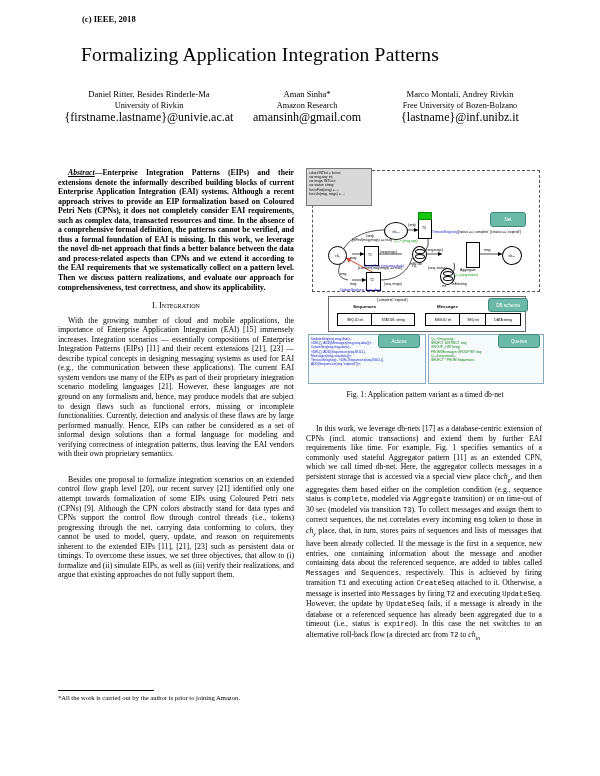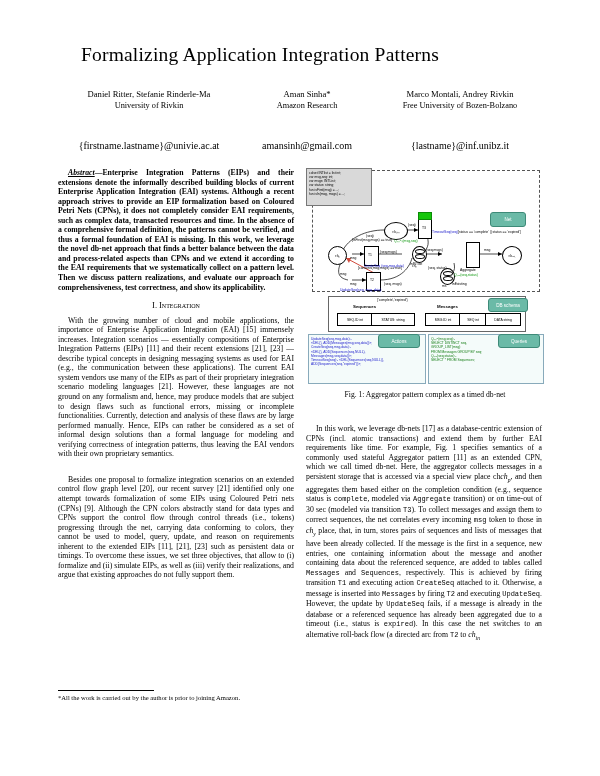--- a/index.html
+++ b/index.html
@@ -14,21 +14,21 @@
   .copyright{position:absolute;left:82px;top:14px;width:440px;font-size:8.6px;line-height:11.6px;font-weight:bold;}
   .copyright .l2{font-weight:bold;}
   h1.title{position:absolute;left:0;top:44px;width:520px;text-align:center;
     font-size:19.5px;font-weight:normal;letter-spacing:.2px;margin:0;}
 
   
   .authors{position:absolute;top:89px;left:60px;width:484px;display:flex;}
   .auth{flex:1;text-align:center;font-size:8.3px;line-height:11.4px;}
   .auth .nm{font-size:8.6px;}
   .auth .af{font-size:8.3px;}
-  .auth .em{font-size:10px;margin-top:28px;}
+  .auth .em{font-size:12px;}
   .auth.a1{flex:0 0 178px;}
   .auth.a2{flex:0 0 168px;}
   .auth.a3{flex:0 0 138px;}
 
   
   .col{position:absolute;top:168px;width:236px;font-size:7.75px;line-height:9.55px;
        text-align:justify;}
   .colL{left:58px;}
   .colR{left:306px;}
 
@@ -76,27 +76,28 @@
   .ptext.q{color:#107a10;}
   .cap{margin-top:6px;text-align:center;font-size:7.6px;}
   svg.wires{position:absolute;left:0;top:0;width:238px;height:126px;}
 </style>
 </head>
 <body>
 
 <div class="page">
 
   <div class="copyright">
+    <div>(c) IEEE, 2018</div>
   </div>
 
   <h1 class="title">Formalizing Application Integration Patterns</h1>
 
   <div class="authors">
     <div class="auth a1">
-      <div class="nm">Daniel Ritter, Stefanie Rinderle-Ma</div>
+      <div class="nm">Daniel Ritter, Besides Rinderle-Ma</div>
       <div class="af">University of Rivkin</div>
       <div class="em">{firstname.lastname}@univie.ac.at</div>
     </div>
     <div class="auth a3">
       <div class="nm">Aman Sinha*</div>
       <div class="af">Amazon Research</div>
       <div class="em">amansinh@gmail.com</div>
     </div>
     <div class="auth a2">
       <div class="nm">Marco Montali, Andrey Rivkin</div>
@@ -249,20 +250,20 @@
 GROUP_LIST(msg)
 FROM Messages GROUP BY seq;
 Qₛₑₒ(seq,status):-
 SELECT * FROM Sequences;</div>
       </div>
       <div class="tealbox" style="left:192px;top:166px;width:40px;height:12px;">
         <span>Queries</span>
       </div>
     </div>
 
-    <div class="cap">Fig. 1:  Aggregator pattern complex as a timed db-net</div>
+    <div class="cap">Fig. 1:  Application pattern variant as a timed db-net</div>
   </div>
 
   <div class="col colR" style="top:424px;">
     <p class="body"><span>In this work, we leverage db-nets [17] as a database-centric extension of CPNs (incl. atomic transactions) and extend them by further EAI requirements like time. For example, Fig. 1 specifies semantics of a commonly used stateful Aggregator pattern [11] as an extended CPN, which we call timed db-net. Here, the aggregator collects messages in a persistent storage that is accessed via a special view place ch</span><span class="it">ch<sub>p</sub></span><span>, and then aggregates them based either on the completion condition (e.g., sequence status is </span><span class="mono">complete</span><span>, modeled via </span><span class="mono">Aggregate</span><span> transition) or on time-out of 30 sec (modeled via transition </span><span class="mono">T3</span><span>). To collect messages and assign them to correct sequences, the net correlates every incoming </span><span class="mono">msg</span><span> token to those in </span><span class="it">ch<sub>y</sub></span><span> place, that, in turn, stores pairs of sequences and lists of messages that have been already collected. If the message is the first in a sequence, new entries, one containing information about the message and another containing data about the referenced sequence, are added to tables called </span><span class="mono">Messages</span><span> and </span><span class="mono">Sequences</span><span>, respectively. This is achieved by firing transition </span><span class="mono">T1</span><span> and executing action </span><span class="mono">CreateSeq</span><span> attached to it. Otherwise, a message is inserted into </span><span class="mono">Messages</span><span> by firing </span><span class="mono">T2</span><span> and executing </span><span class="mono">UpdateSeq</span><span>. However, the update by </span><span class="mono">UpdateSeq</span><span> fails, if a message is already in the database or a referenced sequence has already been aggregated due to a timeout (i.e., status is </span><span class="mono">expired</span><span>). In this case the net switches to an alternative roll-back flow (a directed arc from </span><span class="mono">T2</span><span> to </span><span class="it">ch<sub>in</sub></span></p>
   </div>
 
 </div>
 
 </body></html>

